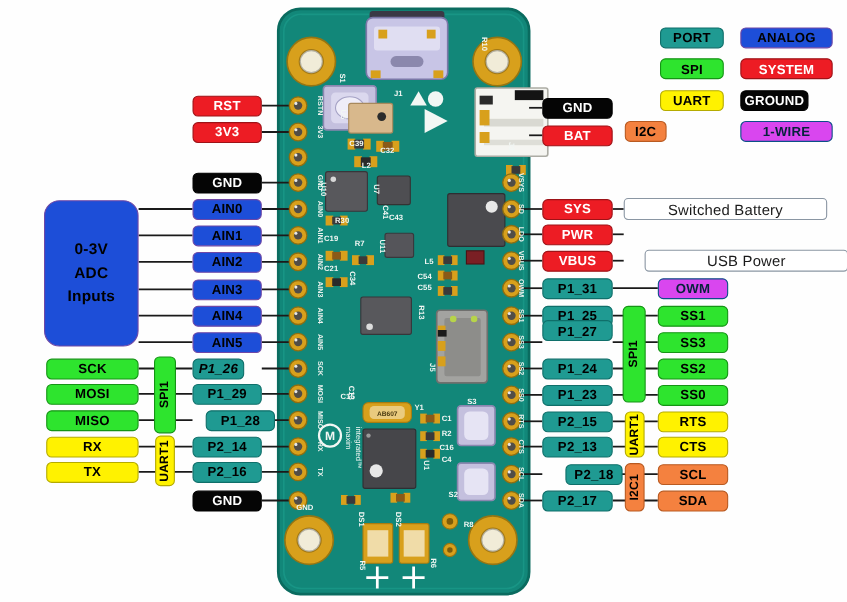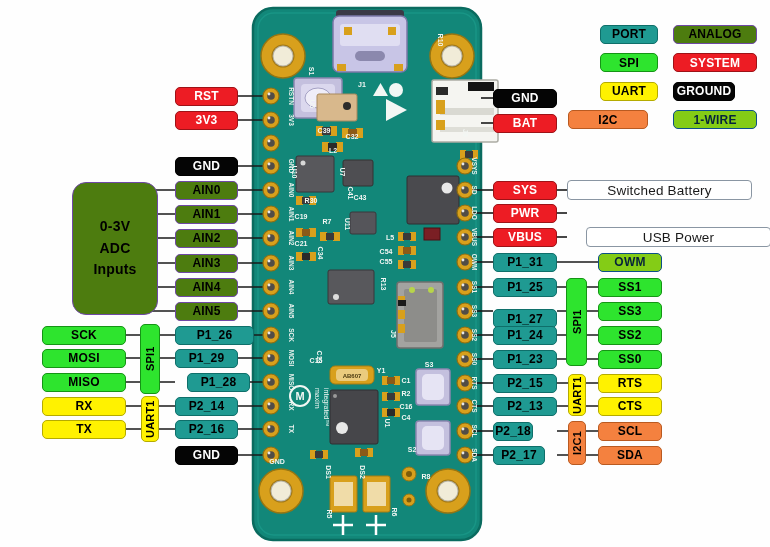--- a/index.html
+++ b/index.html
@@ -4,27 +4,27 @@
 <style>
   html,body{margin:0;padding:0;background:#fff;}
   #stage{position:relative;width:770px;height:547px;background:#fefefe;overflow:hidden;
          font-family:"Liberation Sans",sans-serif;}
   #board-svg{position:absolute;left:0;top:0;}
   #labels{position:absolute;left:0;top:0;width:770px;height:547px;pointer-events:none;}
   .tag{position:absolute;display:flex;align-items:center;justify-content:center;
        box-sizing:border-box;border-radius:5px;font-weight:bold;font-size:12px;color:#000;
        letter-spacing:0.2px;}
   .t-port{background:#1F9A92;border:1.5px solid #0F6F6A;}
-  .t-analog{background:#4d7c0f;border:1.5px solid #6F48A6;}
+  .t-analog{background:#1d4ed8;border:1.5px solid #6F48A6;}
   .t-spi{background:#2EE42E;border:1.5px solid #159415;}
   .t-system{background:#ED1C24;border:1.5px solid #9E1217;color:#fff;}
   .t-uart{background:#FFF200;border:1.5px solid #B5AB00;}
   .t-ground{background:#050505;border:1.5px solid #000;color:#fff;}
   .t-i2c{background:#F4813F;border:1.5px solid #B95A21;}
-  .t-onewire{background:#84cc16;border:1.5px solid #0C4F88;color:#06233B;}
+  .t-onewire{background:#d946ef;border:1.5px solid #0C4F88;color:#06233B;}
   .vtag{writing-mode:vertical-rl;transform:rotate(180deg);font-size:11px;border-radius:5px;}
   .desc{background:#fff;border:1.5px solid #8A96A3;border-radius:4px;color:#1a1a1a;
         font-weight:normal;font-size:13.5px;}
   .adc{white-space:pre-line;text-align:center;font-size:14px;line-height:1.55;
        border-radius:14px;}
   .lead{stroke:#1a1a1a;stroke-width:1.6;}
   .silk{fill:#F2F7F4;font:bold 7px "Liberation Sans",sans-serif;text-anchor:middle;}
   .silk-edge{fill:#EAF2EE;font:bold 6.5px "Liberation Sans",sans-serif;text-anchor:middle;}
   .chiptxt{fill:#4a3a10;font:bold 6px "Liberation Sans",sans-serif;text-anchor:middle;}
   .logotxt{fill:#F2F7F4;font:7px "Liberation Sans",sans-serif;text-anchor:start;}
@@ -523,21 +523,21 @@
   <div id="labels">
       <div class="tag t-system" style="left: 175px; top: 86.5px; width: 63px; height: 19px; text-align: right;">RST</div>
       <div class="tag t-system" style="left: 175px; top: 110.5px; width: 63px; height: 19px;">3V3</div>
       <div class="tag t-ground" style="left: 175px; top: 156.5px; width: 63px; height: 19px;">GND</div>
       <div class="tag t-analog" style="left: 175px; top: 180.5px; width: 63px; height: 19px;">AIN0</div>
       <div class="tag t-analog" style="left: 175px; top: 204.5px; width: 63px; height: 19px;">AIN1</div>
       <div class="tag t-analog" style="left: 175px; top: 228.5px; width: 63px; height: 19px;">AIN2</div>
       <div class="tag t-analog" style="left: 175px; top: 253.5px; width: 63px; height: 19px;">AIN3</div>
       <div class="tag t-analog" style="left: 175px; top: 277.5px; width: 63px; height: 19px;">AIN4</div>
       <div class="tag t-analog" style="left: 175px; top: 301.5px; width: 63px; height: 19px;">AIN5</div>
-      <div class="tag t-port" style="left: 175px; top: 325.5px; width: 79px; height: 19px;">P1_26</div>
+      <div class="tag t-port" style="left: 175px; top: 325.5px; width: 47px; height: 19px; font-style: italic;">P1_26</div>
       <div class="tag t-spi" style="left: 42px; top: 325.5px; width: 84px; height: 19px;">SCK</div>
       <div class="tag t-port" style="left: 175px; top: 348.5px; width: 63px; height: 19px;">P1_29</div>
       <div class="tag t-spi" style="left: 42px; top: 348.5px; width: 84px; height: 19px;">MOSI</div>
       <div class="tag t-port" style="left: 175px; top: 372.5px; width: 63px; height: 19px; margin-left: 12px;">P1_28</div>
       <div class="tag t-spi" style="left: 42px; top: 372.5px; width: 84px; height: 19px;">MISO</div>
       <div class="tag t-port" style="left: 175px; top: 396.5px; width: 63px; height: 19px;">P2_14</div>
       <div class="tag t-uart" style="left: 42px; top: 396.5px; width: 84px; height: 19px;">RX</div>
       <div class="tag t-port" style="left: 175px; top: 419.5px; width: 63px; height: 19px;">P2_16</div>
       <div class="tag t-uart" style="left: 42px; top: 419.5px; width: 84px; height: 19px;">TX</div>
       <div class="tag t-ground" style="left: 175px; top: 445.5px; width: 63px; height: 19px;">GND</div>
@@ -545,44 +545,44 @@
       <div class="tag t-system" style="left: 493px; top: 113.5px; width: 64px; height: 19px;">BAT</div>
       <div class="tag t-system" style="left: 493px; top: 180.5px; width: 64px; height: 19px;">SYS</div>
       <div class="tag desc" style="left: 567px; top: 180px; width: 185px; height: 20px;">Switched Battery</div>
       <div class="tag t-system" style="left: 493px; top: 203.5px; width: 64px; height: 19px;">PWR</div>
       <div class="tag t-system" style="left: 493px; top: 227.5px; width: 64px; height: 19px;">VBUS</div>
       <div class="tag desc" style="left: 586px; top: 227px; width: 185px; height: 20px;">USB Power</div>
       <div class="tag t-port" style="left: 493px; top: 252.5px; width: 64px; height: 19px;">P1_31</div>
       <div class="tag t-onewire" style="left: 598px; top: 252.5px; width: 64px; height: 19px;">OWM</div>
       <div class="tag t-port" style="left: 493px; top: 277.5px; width: 64px; height: 19px;">P1_25</div>
       <div class="tag t-spi" style="left: 598px; top: 277.5px; width: 64px; height: 19px;">SS1</div>
-      <div class="tag t-port" style="left: 493px; top: 309px; width: 64px; height: 19px;">P1_27</div>
+      <div class="tag t-port" style="left: 493px; top: 291px; width: 64px; height: 19px;">P1_27</div>
       <div class="tag t-spi" style="left: 598px; top: 301.5px; width: 64px; height: 19px;">SS3</div>
       <div class="tag t-port" style="left: 493px; top: 325.5px; width: 64px; height: 19px;">P1_24</div>
       <div class="tag t-spi" style="left: 598px; top: 325.5px; width: 64px; height: 19px;">SS2</div>
       <div class="tag t-port" style="left: 493px; top: 349.5px; width: 64px; height: 19px;">P1_23</div>
       <div class="tag t-spi" style="left: 598px; top: 349.5px; width: 64px; height: 19px;">SS0</div>
       <div class="tag t-port" style="left: 493px; top: 373.5px; width: 64px; height: 19px;">P2_15</div>
       <div class="tag t-uart" style="left: 598px; top: 373.5px; width: 64px; height: 19px;">RTS</div>
       <div class="tag t-port" style="left: 493px; top: 396.5px; width: 64px; height: 19px;">P2_13</div>
       <div class="tag t-uart" style="left: 598px; top: 396.5px; width: 64px; height: 19px;">CTS</div>
-      <div class="tag t-port" style="left: 493px; top: 421.5px; width: 40px; height: 19px;">P2_18</div>
+      <div class="tag t-port" style="left: 514px; top: 421.5px; width: 52px; height: 19px;">P2_18</div>
       <div class="tag t-i2c" style="left: 598px; top: 421.5px; width: 64px; height: 19px;">SCL</div>
-      <div class="tag t-port" style="left: 493px; top: 445.5px; width: 52px; height: 19px;">P2_17</div>
+      <div class="tag t-port" style="left: 493px; top: 445.5px; width: 64px; height: 19px;">P2_17</div>
       <div class="tag t-i2c" style="left: 598px; top: 445.5px; width: 64px; height: 19px;">SDA</div>
       <div class="tag t-spi vtag" style="left: 140px; top: 324px; width: 20px; height: 70px;">SPI1</div>
       <div class="tag t-uart vtag" style="left: 141px; top: 396px; width: 18px; height: 46px;">UART1</div>
       <div class="tag t-spi vtag" style="left: 566px; top: 278px; width: 21px; height: 88px;">SPI1</div>
       <div class="tag t-uart vtag" style="left: 568px; top: 374px; width: 18px; height: 42px;">UART1</div>
       <div class="tag t-i2c vtag" style="left: 568px; top: 421px; width: 18px; height: 44px;">I2C1</div>
-      <div class="tag t-analog adc" style="left: 40px; top: 182px; width: 86px; height: 133px; margin-left: 32px;">0-3V
+      <div class="tag t-analog adc" style="left: 40px; top: 182px; width: 86px; height: 133px;">0-3V
 ADC
 Inputs</div>
       <div class="tag t-port" style="left: 600px; top: 24.5px; width: 58px; height: 19px;">PORT</div>
       <div class="tag t-analog" style="left: 673px; top: 24.5px; width: 84px; height: 19px;">ANALOG</div>
       <div class="tag t-spi" style="left: 600px; top: 53px; width: 58px; height: 19px;">SPI</div>
       <div class="tag t-system" style="left: 673px; top: 53px; width: 84px; height: 19px;">SYSTEM</div>
       <div class="tag t-uart" style="left: 600px; top: 81.5px; width: 58px; height: 19px;">UART</div>
       <div class="tag t-ground" style="left: 673px; top: 81.5px; width: 62px; height: 19px;">GROUND</div>
-      <div class="tag t-i2c" style="left: 568px; top: 110px; width: 80px; height: 19px;">I2C</div>
+      <div class="tag t-i2c" style="left: 568px; top: 110px; width: 38px; height: 19px;">I2C</div>
       <div class="tag t-onewire" style="left: 673px; top: 110px; width: 84px; height: 19px;">1-WIRE</div>
     </div>
 </div>
 
 </body></html>

